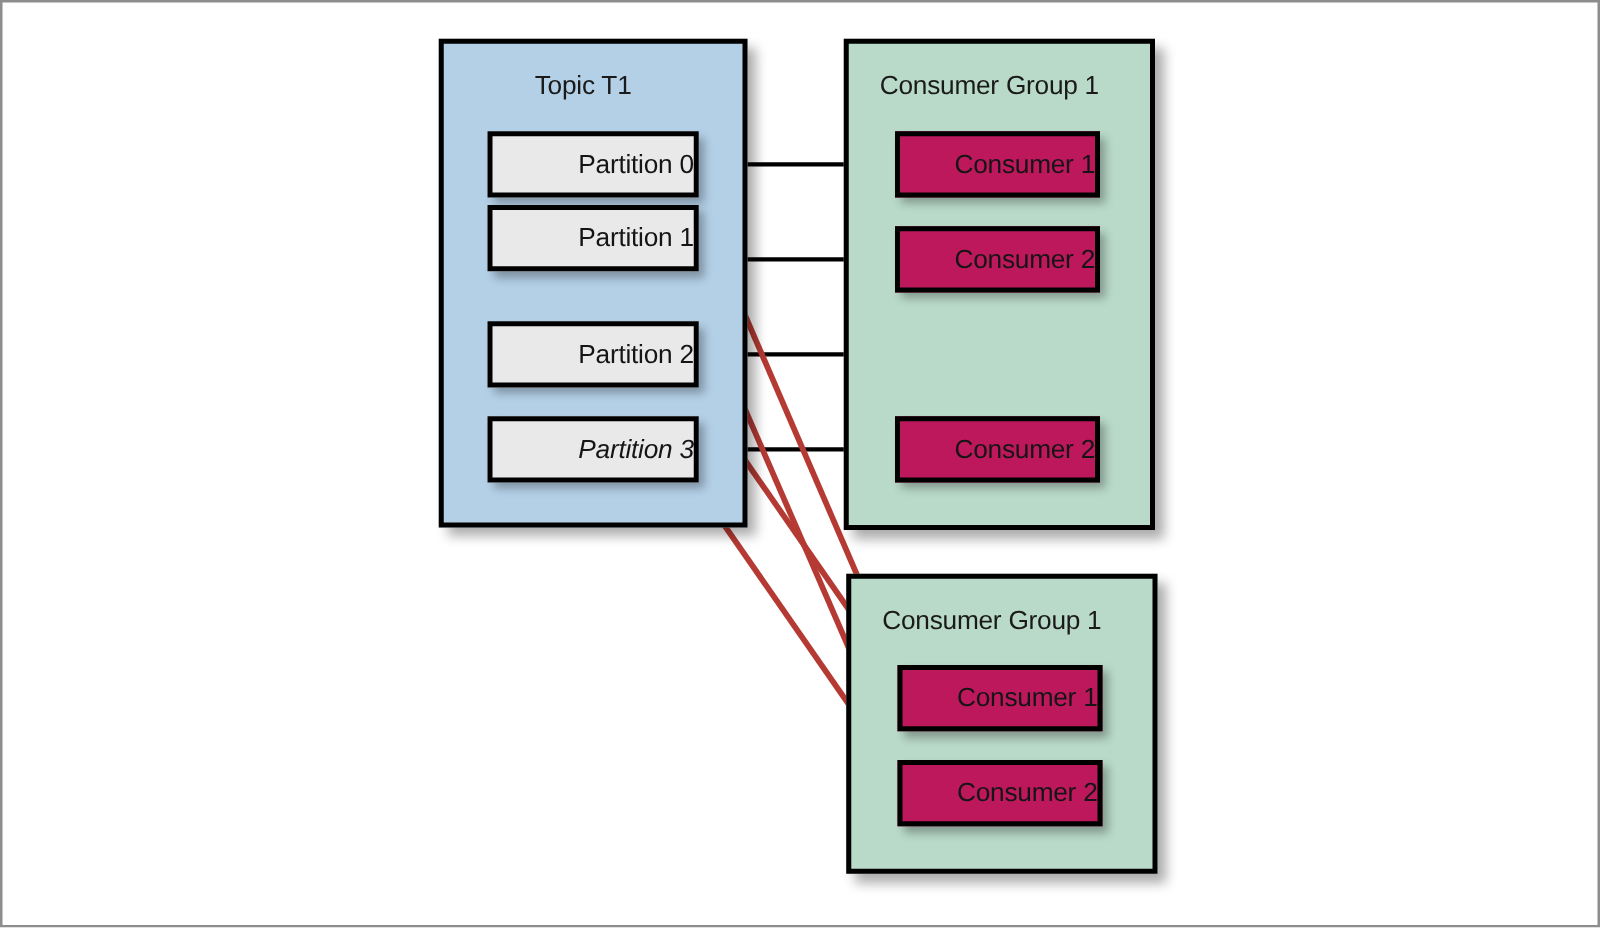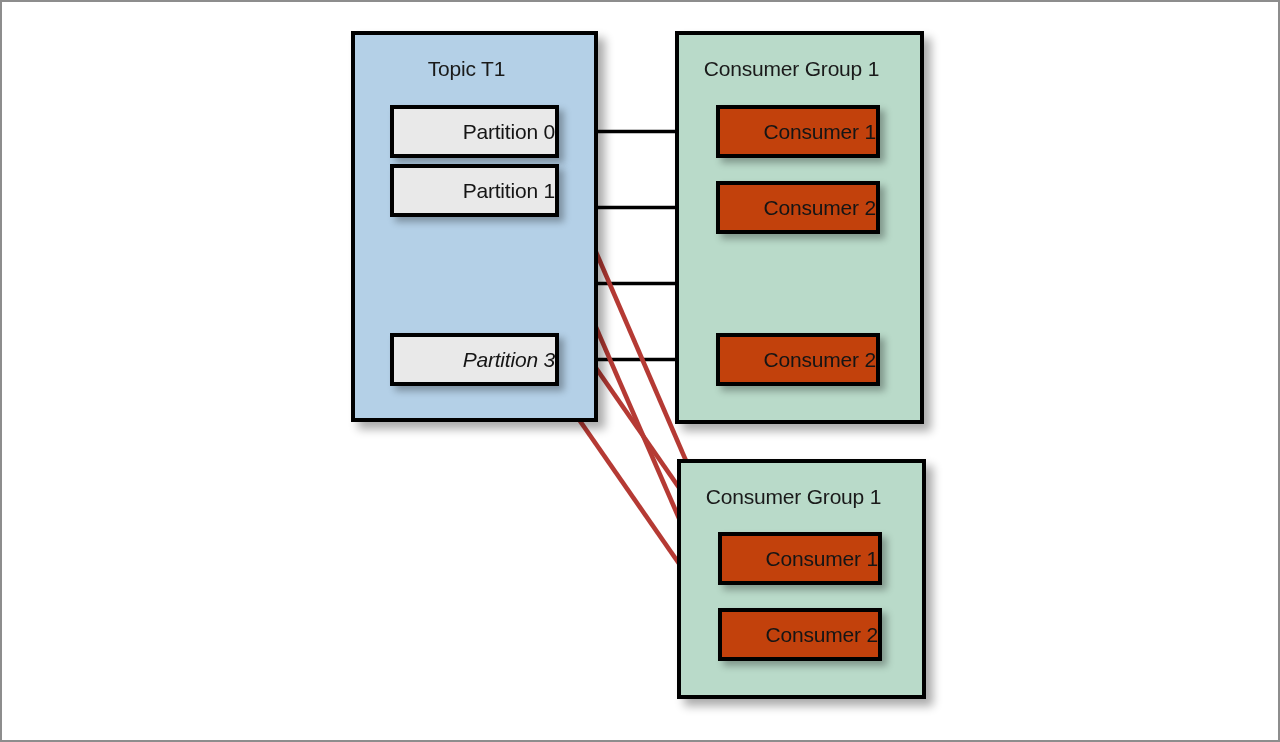--- a/index.html
+++ b/index.html
@@ -83,21 +83,21 @@
     white-space: nowrap;
     box-shadow: 5px 5px 7px rgba(0,0,0,0.30);
   }
   .partition-node {
     background: #e9e9e9;
     left: 388px;
     width: 169px;
     height: 53px;
   }
   .consumer-node {
-    background: #c2410c;
+    background: #be185d;
     width: 164px;
     height: 53px;
   }
   .g1-consumer { left: 714px; }
   .g2-consumer { left: 716px; }
 </style>
 </head>
 <body>
 
 <div id="canvas">
@@ -129,20 +129,23 @@
 
   <div class="panel" id="topic-panel">
     <div class="panel-title" style="top: 22px;">Topic T1</div>
   </div>
   <div class="node partition-node" style="top:103px;">
     <span>Partition 0</span>
   </div>
   <div class="node partition-node" style="top:162px;">
     <span>Partition 1</span>
   </div>
+  <div class="node partition-node" style="top:255px;">
+    <span>Partition 2</span>
+  </div>
   <div class="node partition-node" style="top:331px;font-style:italic;">
     <span>Partition 3</span>
   </div>
 
   <div class="panel" id="group1-panel">
     <div class="panel-title" style="top: 22px;">Consumer Group 1</div>
   </div>
   <div class="node consumer-node g1-consumer" style="top:103px;">
     <span>Consumer 1</span>
   </div>

